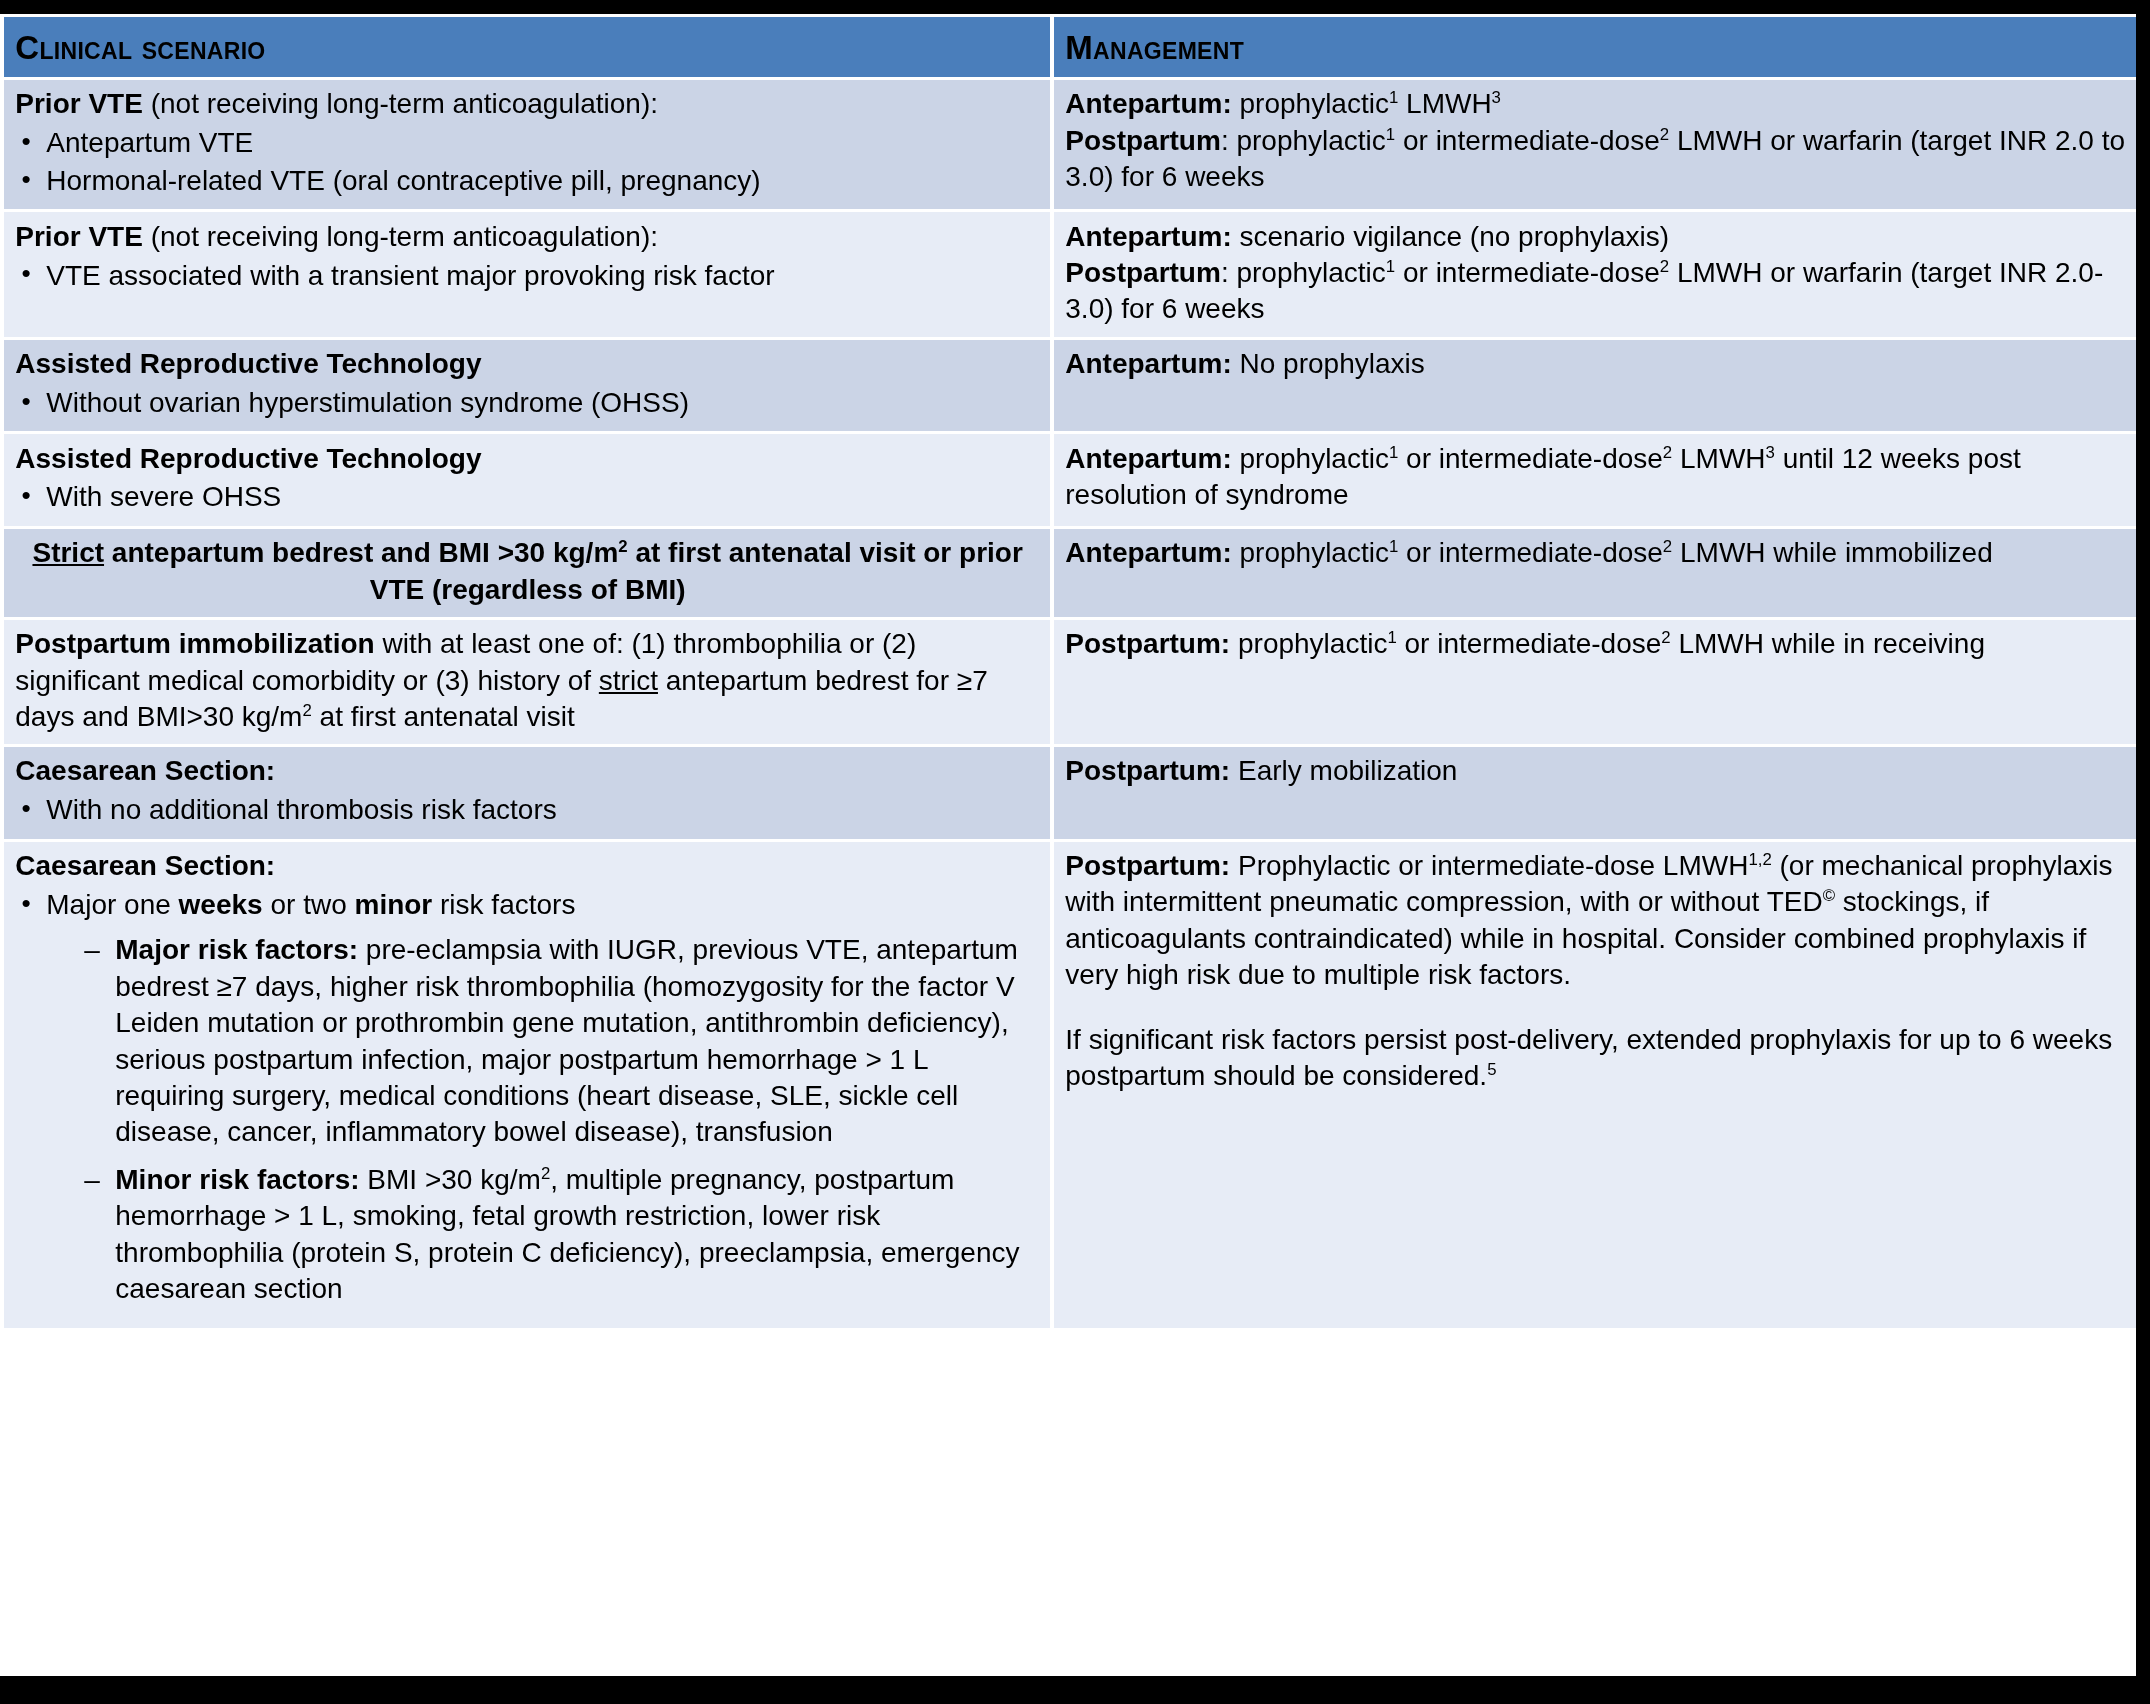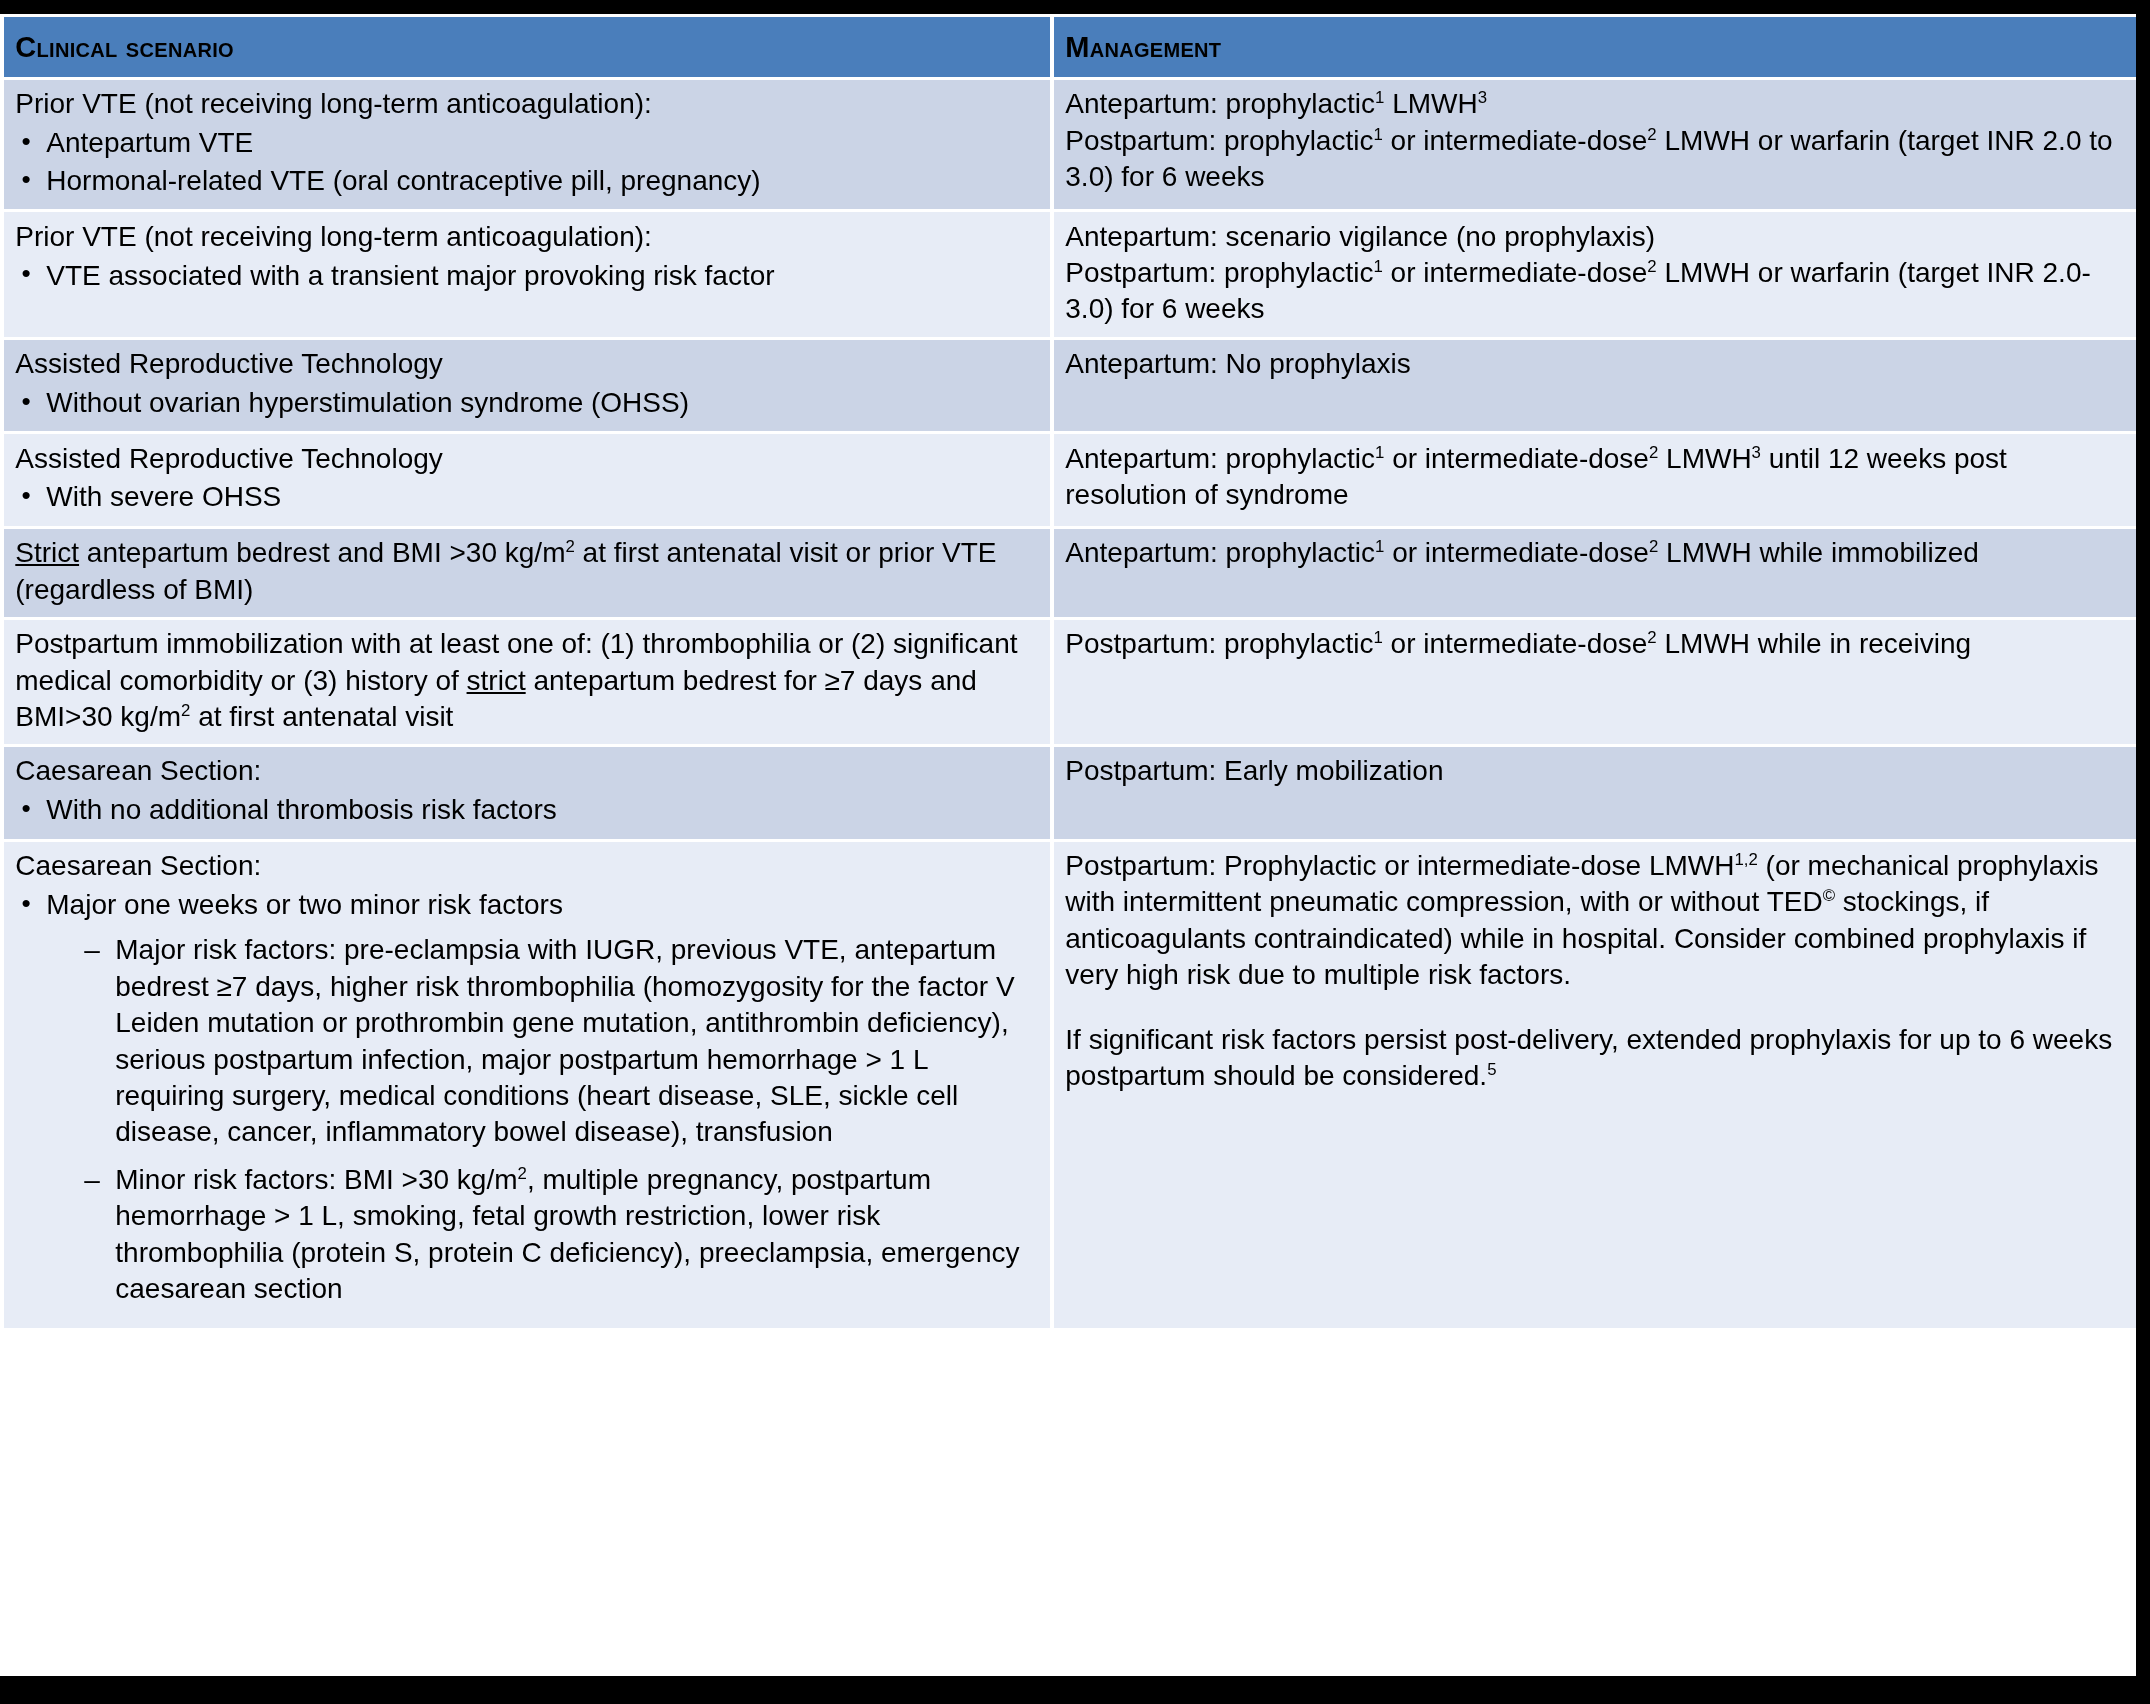--- a/index.html
+++ b/index.html
@@ -47,39 +47,39 @@
     background: #4A7EBB;
     color: #000000;
     text-align: left;
     vertical-align: middle;
     padding: 10px 10px 10px 11.3px;
     height: 60px;
     font-weight: bold;
     border: 0;
   }
   .hdr-text {
-    font-size: 29px;
+    font-size: 33px;
     font-variant: small-caps;
     letter-spacing: 0.3px;
     line-height: 1;
     display: block;
   }
 
   tbody td {
     vertical-align: top;
     padding: 6.3px 10px 8.8px 11.3px;
     font-size: 28px;
     line-height: 1.30;
     color: #000000;
     border: 0;
   }
   tr.band-dark td { background: #CBD4E6; }
   tr.band-light td { background: #E7ECF6; }
 
-  .lead { font-weight: normal; }
+  .lead { font-weight: bold; text-align: center; }
   .ul { text-decoration: underline; }
   sup { font-size: 0.6em; line-height: 0; vertical-align: super; }
 
   ul.bul {
     list-style: none;
     margin: 2.5px 0 0 0;
     padding: 0;
   }
   ul.bul > li {
     position: relative;

